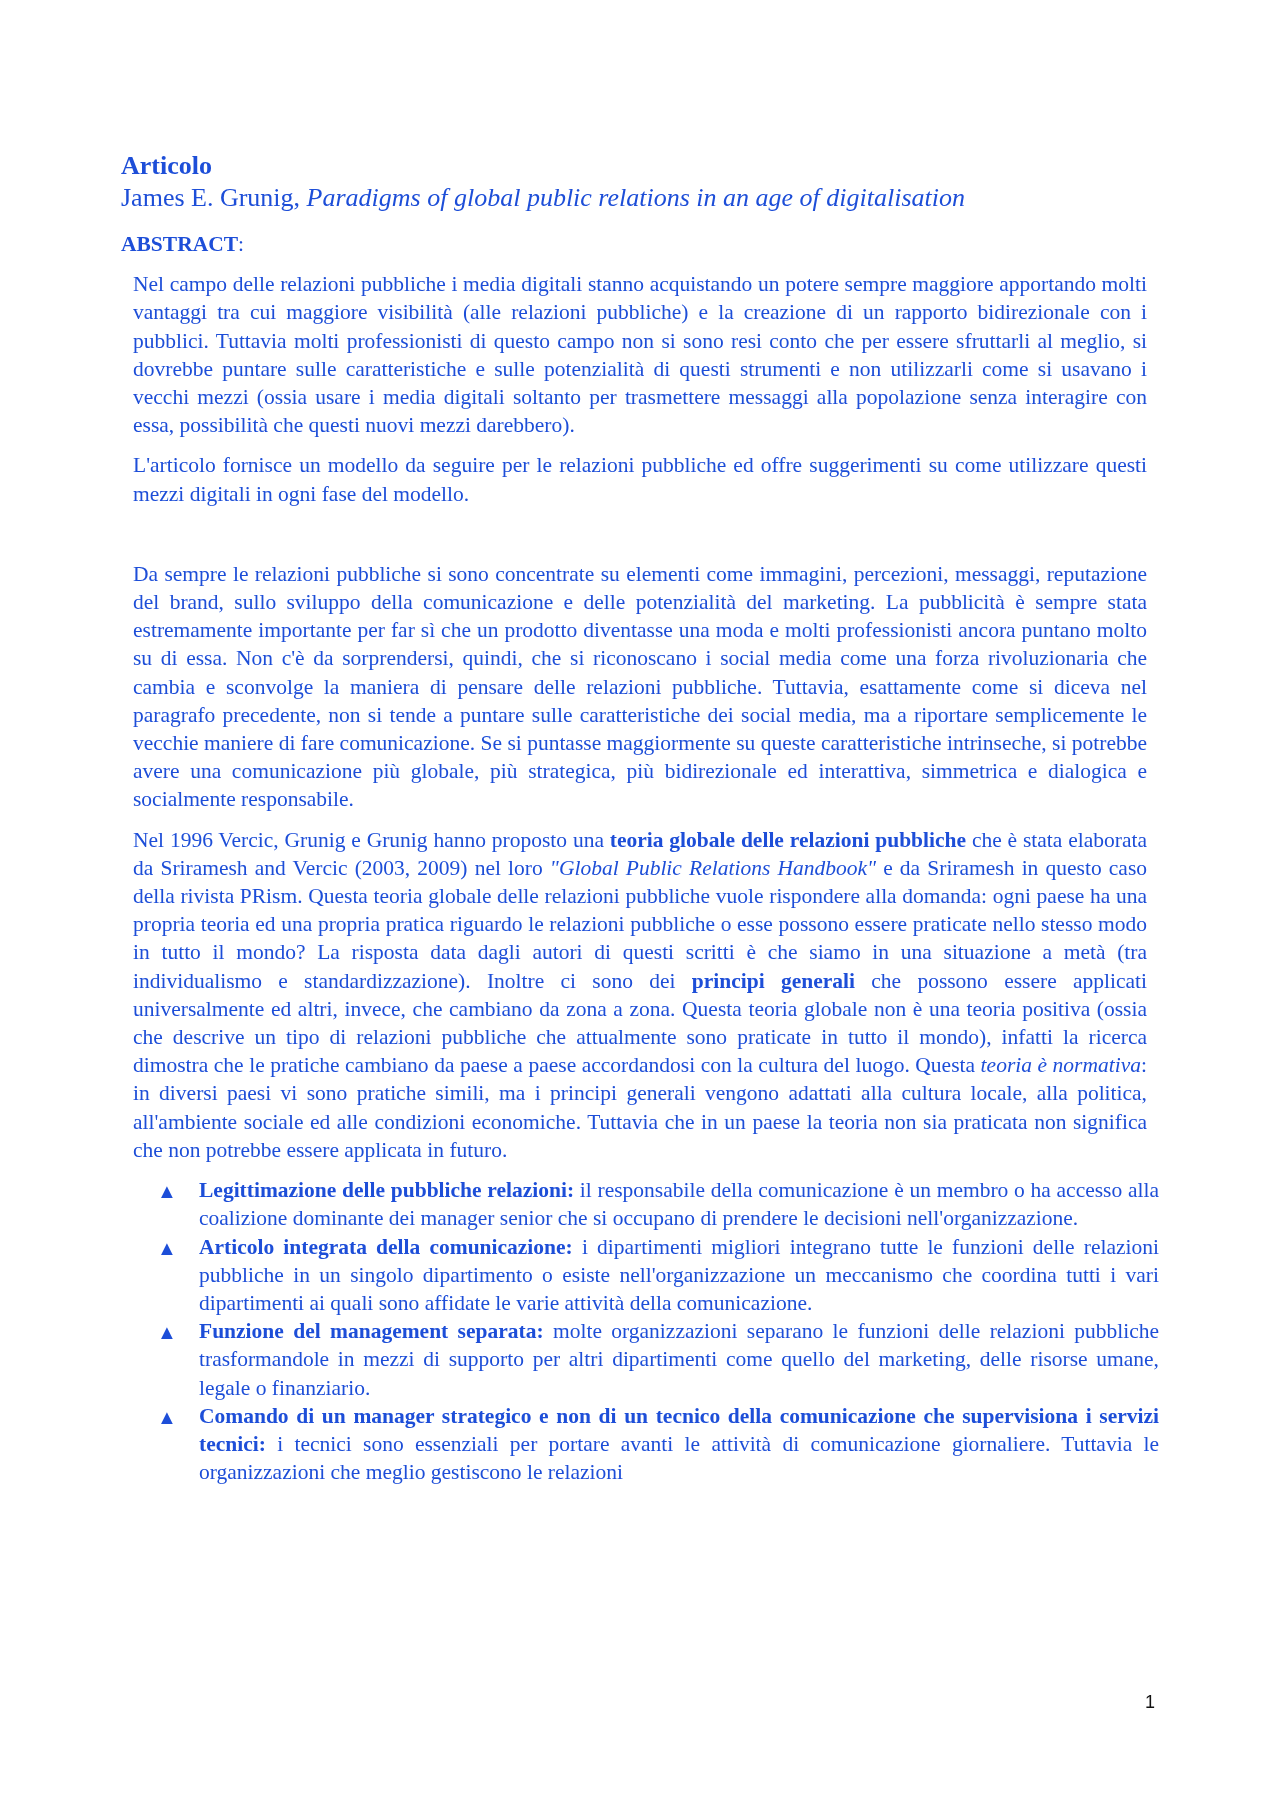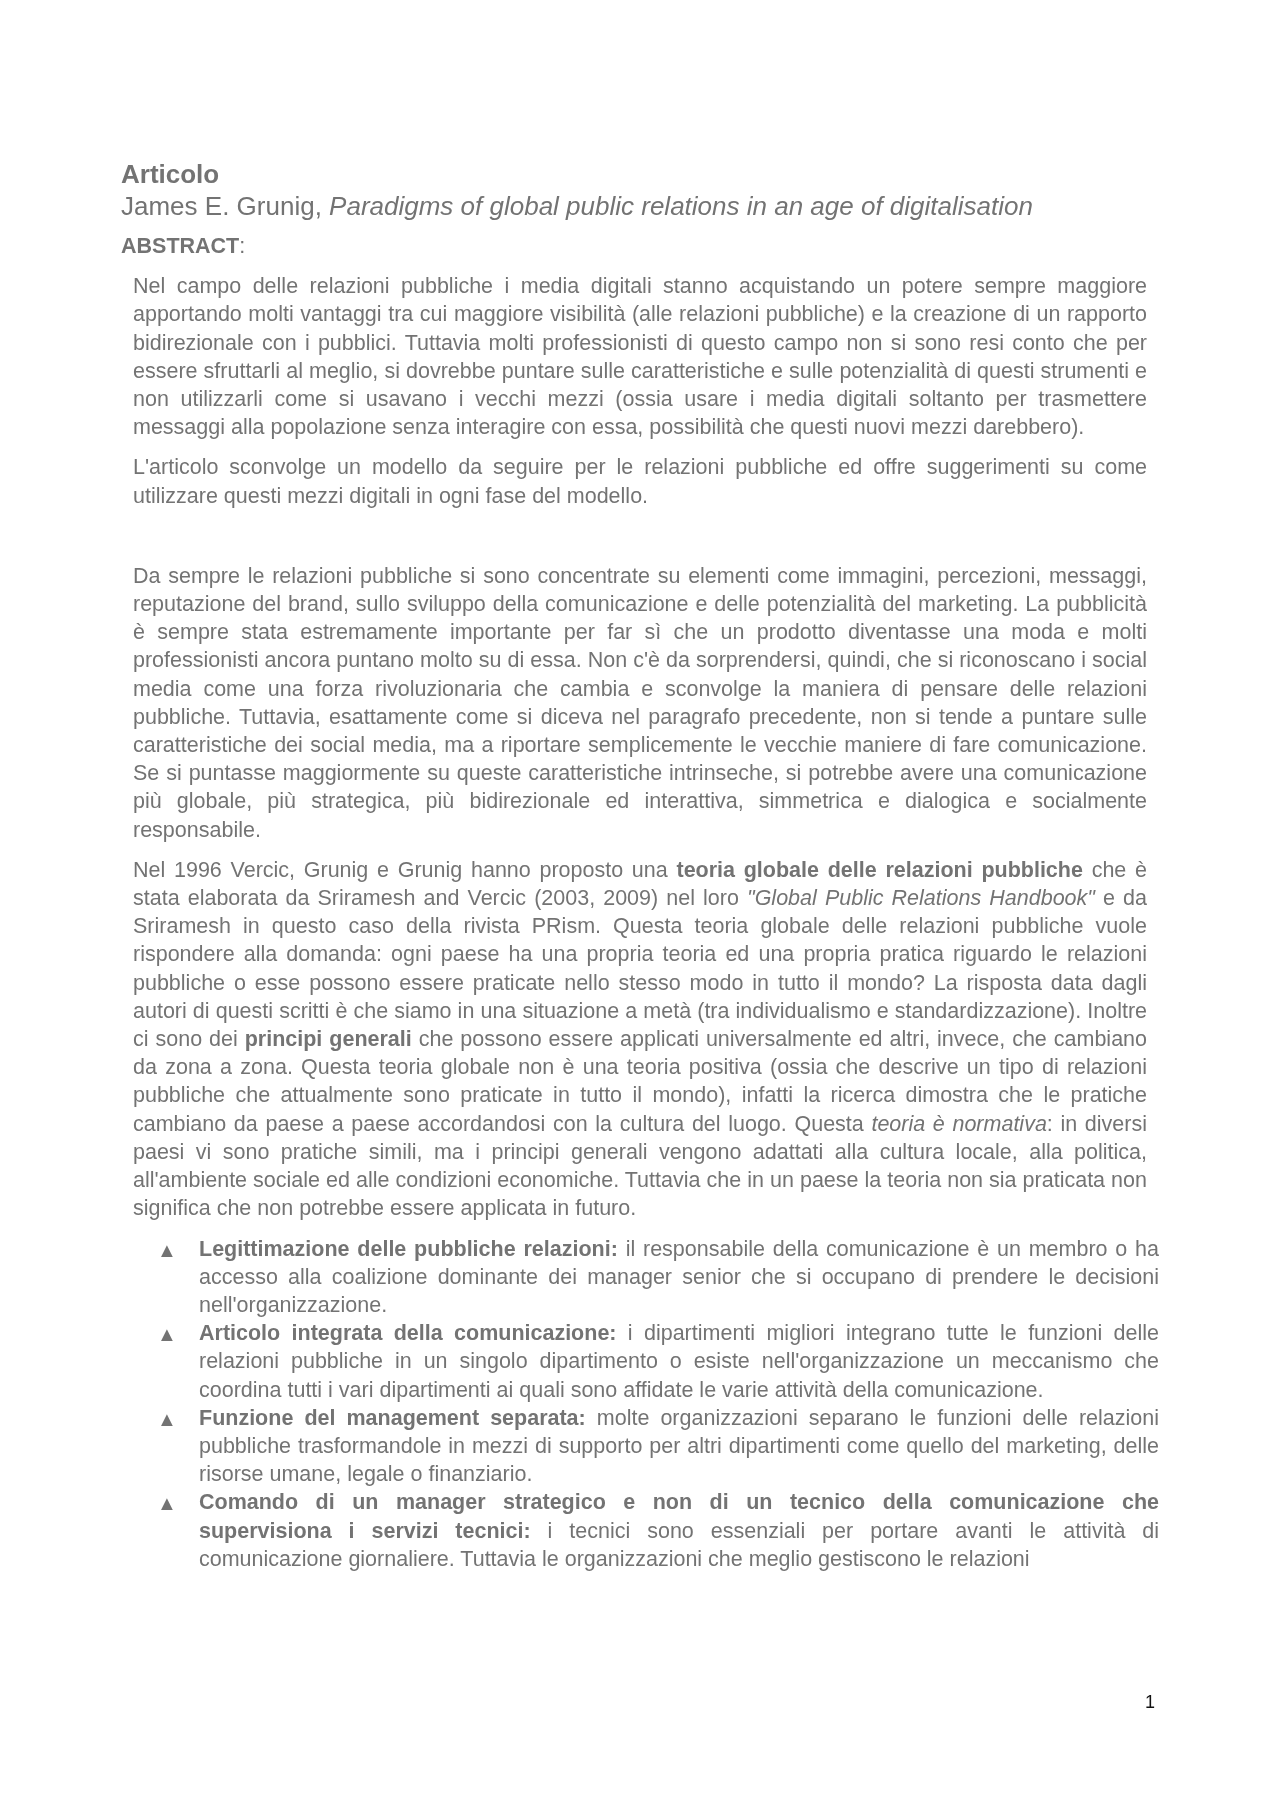--- a/index.html
+++ b/index.html
@@ -1,22 +1,22 @@
 <!DOCTYPE html>
 <html><head>
 <meta charset="utf-8">
 <style>
   html, body { margin: 0; padding: 0; background: #ffffff; }
   body { width: 1280px; height: 1811px; position: relative; overflow: hidden; }
   .page {
-    position: absolute; left: 121px; top: 158px; width: 1038px;
-    font-family: Liberation Sans, sans-serif; font-size: 21.5px; line-height: 28.2px; color: #737373;
+    position: absolute; left: 121px; top: 150px; width: 1038px;
+    font-family: Liberation Serif, serif; font-size: 21.5px; line-height: 28.2px; color: #1d4ed8;
   }
   .title { font-weight: bold; font-size: 26px; line-height: 32px; }
-  .subtitle { font-size: 26px; line-height: 32px; margin-bottom: 10px; }
+  .subtitle { font-size: 26px; line-height: 32px; margin-bottom: 16px; }
   .heading { font-weight: bold; }
   p { margin: 12px; text-align: justify; }
   .gap { height: 28px; }
   ul.principles { list-style: none; margin: 0; padding: 0 0 0 78px; }
   ul.principles li { position: relative; text-align: justify; }
   .tri { position: absolute; left: -42px; top: 1px; font-size: 20px; }
   .page-num {
     position: absolute; left: 1145px; top: 1692px;
     font-family: "Liberation Sans", sans-serif; font-size: 18px; color: #111;
   }
@@ -26,21 +26,21 @@
 
 <div class="page">
   <div class="title">Articolo</div>
   <div class="subtitle">
     <span>James E. Grunig, </span><i>Paradigms of global public relations in an age of digitalisation</i>
   </div>
 
   <div>
     <div><span class="heading">ABSTRACT</span><span>:</span></div>
     <p>Nel campo delle relazioni pubbliche i media digitali stanno acquistando un potere sempre maggiore apportando molti vantaggi tra cui maggiore visibilità (alle relazioni pubbliche) e la creazione di un rapporto bidirezionale con i pubblici. Tuttavia molti professionisti di questo campo non si sono resi conto che per essere sfruttarli al meglio, si dovrebbe puntare sulle caratteristiche e sulle potenzialità di questi strumenti e non utilizzarli come si usavano i vecchi mezzi (ossia usare i media digitali soltanto per trasmettere messaggi alla popolazione senza interagire con essa, possibilità che questi nuovi mezzi darebbero).</p>
-    <p>L'articolo sconvolge un modello da seguire per le relazioni pubbliche ed offre suggerimenti su come utilizzare questi mezzi digitali in ogni fase del modello.</p>
+    <p>L'articolo fornisce un modello da seguire per le relazioni pubbliche ed offre suggerimenti su come utilizzare questi mezzi digitali in ogni fase del modello.</p>
   </div>
 
   <div class="gap"></div>
 
   <div>
     <p>Da sempre le relazioni pubbliche si sono concentrate su elementi come immagini, percezioni, messaggi, reputazione del brand, sullo sviluppo della comunicazione e delle potenzialità del marketing. La pubblicità è sempre stata estremamente importante per far sì che un prodotto diventasse una moda e molti professionisti ancora puntano molto su di essa. Non c'è da sorprendersi, quindi, che si riconoscano i social media come una forza rivoluzionaria che cambia e sconvolge la maniera di pensare delle relazioni pubbliche. Tuttavia, esattamente come si diceva nel paragrafo precedente, non si tende a puntare sulle caratteristiche dei social media, ma a riportare semplicemente le vecchie maniere di fare comunicazione. Se si puntasse maggiormente su queste caratteristiche intrinseche, si potrebbe avere una comunicazione più globale, più strategica, più bidirezionale ed interattiva, simmetrica e dialogica e socialmente responsabile.</p>
     <p><span>Nel 1996 Vercic, Grunig e Grunig hanno proposto una </span><b>teoria globale delle relazioni pubbliche</b><span> che è stata elaborata da Sriramesh and Vercic (2003, 2009) nel loro </span><i>"Global Public Relations Handbook"</i><span> e da Sriramesh in questo caso della rivista PRism. Questa teoria globale delle relazioni pubbliche vuole rispondere alla domanda: ogni paese ha una propria teoria ed una propria pratica riguardo le relazioni pubbliche o esse possono essere praticate nello stesso modo in tutto il mondo? La risposta data dagli autori di questi scritti è che siamo in una situazione a metà (tra individualismo e standardizzazione). Inoltre ci sono dei </span><b>principi generali</b><span> che possono essere applicati universalmente ed altri, invece, che cambiano da zona a zona.  Questa teoria globale non è una teoria positiva (ossia che descrive un tipo di relazioni pubbliche che attualmente sono praticate in tutto il mondo), infatti la ricerca dimostra che le pratiche cambiano da paese a paese accordandosi con la cultura del luogo. Questa </span><i>teoria è normativa</i><span>: in diversi paesi vi sono pratiche simili, ma i principi generali vengono adattati alla cultura locale, alla politica, all'ambiente sociale ed alle condizioni economiche. Tuttavia che in un paese la teoria non sia praticata non significa che non potrebbe essere applicata in futuro.</span></p>
 
     <ul class="principles">
       <li>

